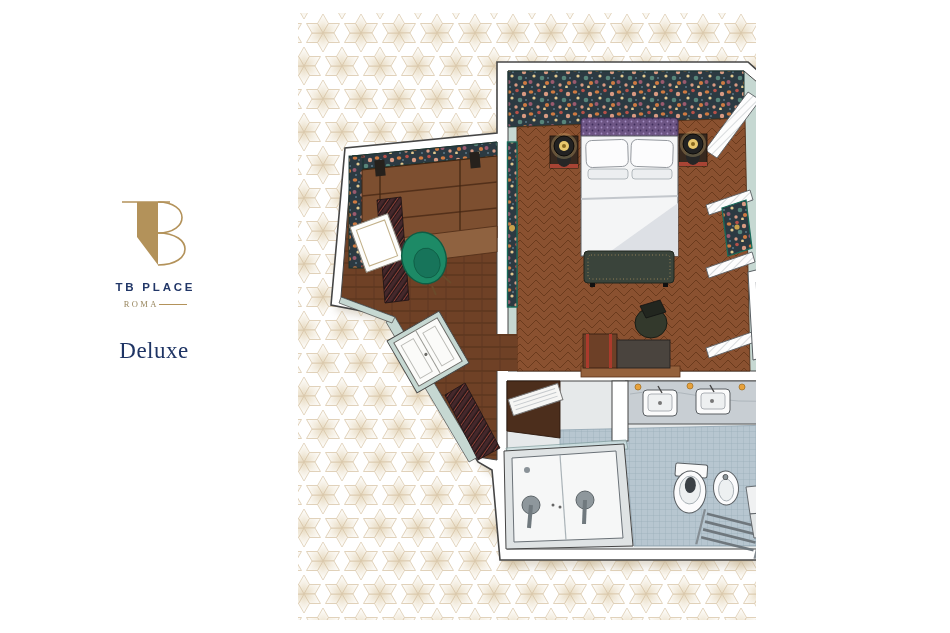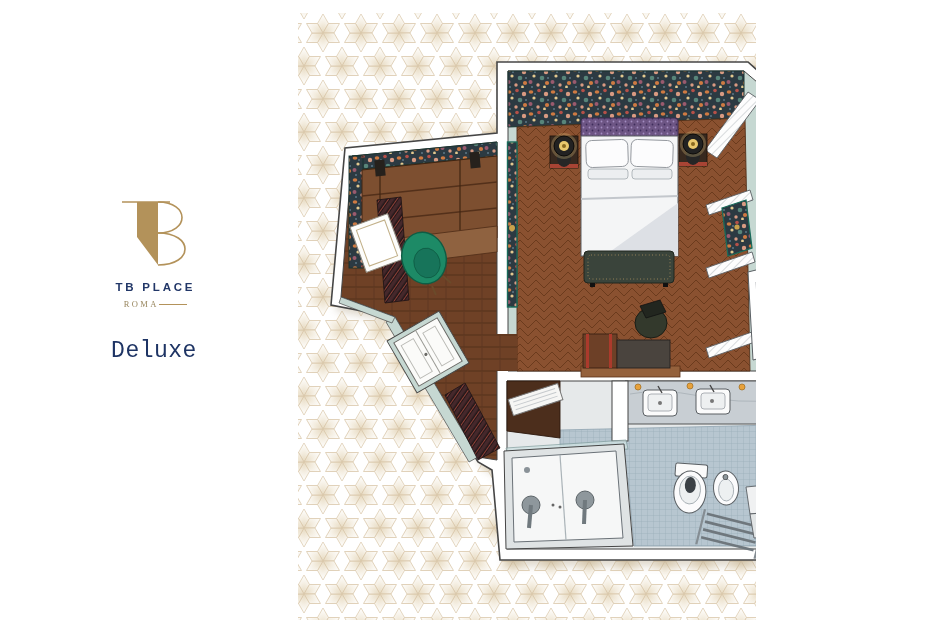--- a/index.html
+++ b/index.html
@@ -7,21 +7,21 @@
          font-family:"Liberation Sans",sans-serif;}
   .plan-svg{position:absolute;left:0;top:0;}
   .brand{position:absolute;left:98px;top:199px;width:112px;text-align:center;}
   .monogram{display:block;margin:0 auto;}
   .brand-name{margin-top:12px;font-size:11.5px;font-weight:bold;letter-spacing:2.8px;
               color:#223768;text-indent:2.8px;}
   .brand-city-row{margin-top:6px;display:flex;align-items:center;justify-content:center;}
   .brand-city{font-family:"Liberation Serif",serif;font-size:8.5px;letter-spacing:2.4px;
               color:#99875f;text-indent:2.4px;}
   .rule{display:inline-block;width:28px;height:1px;background:#b3925a;}
-  .room-label{margin-top:29px;font-family:Liberation Mono, monospace;font-size:23px;
+  .room-label{margin-top:29px;font-family:Liberation Serif, serif;font-size:23px;
               color:#1e3464;letter-spacing:0.5px;}
 </style>
 </head>
 <body>
 
 <div class="stage">
 
   <svg class="plan-svg" width="950" height="633" viewBox="0 0 950 633">
     <defs>
       <radialGradient id="pg" cx="0.5" cy="1" r="1">

